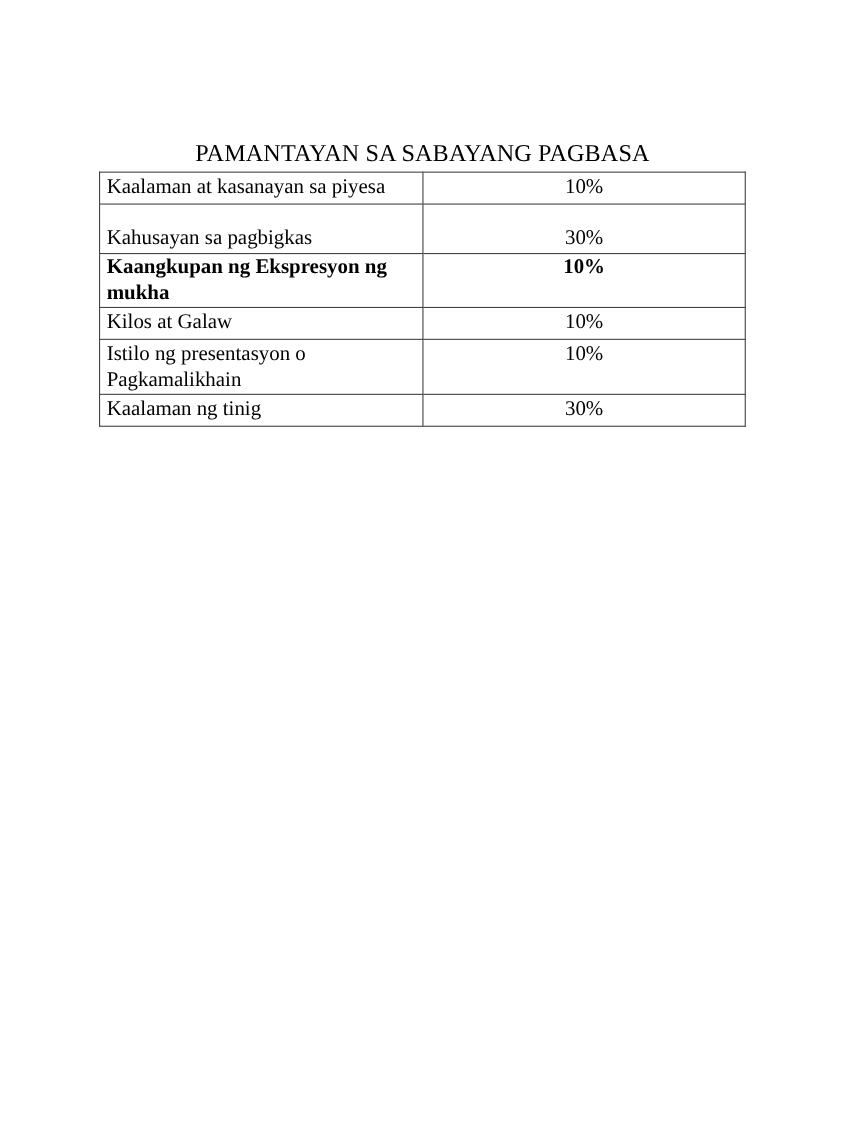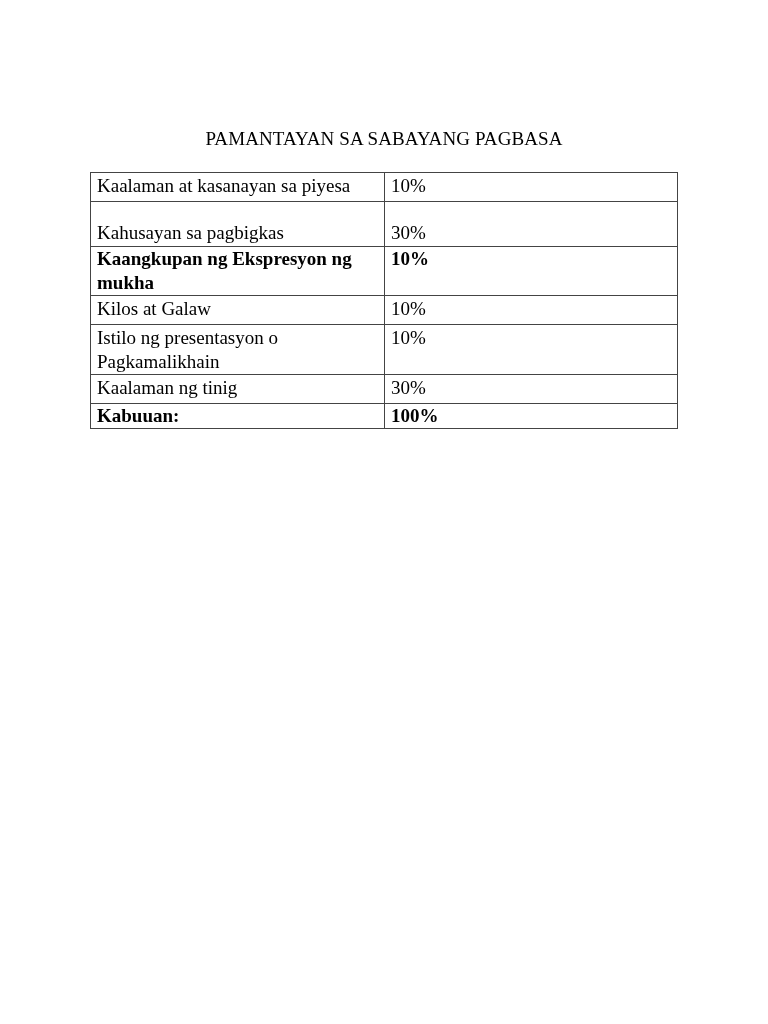--- a/index.html
+++ b/index.html
@@ -14,42 +14,43 @@
       overflow: hidden;
       font-family: "Liberation Serif", "DejaVu Serif", serif;
       color: #000000;
     }
     .title {
       position: absolute;
       left: 0;
       top: 127px;
       width: 768px;
       text-align: center;
-      font-size: 19px;
+      font-size: 22px;
       line-height: 24px;
       letter-spacing: 0.1px;
     }
     table.rubric {
       position: absolute;
       left: 90px;
-      top: 172px;
+      top: 156px;
       width: 588px;
       border-collapse: collapse;
       font-size: 19px;
     }
     table.rubric td {
       border: 1.3px solid #444444;
       padding: 0 6px;
       vertical-align: top;
       line-height: 24px;
     }
     table.rubric td.criterion {
       width: 281px;
     }
     table.rubric td.weight {
+      text-align: center;
     }
     tr.r1 td { height: 27px; padding-top: 1px; }
     tr.r2 td { height: 25px; padding-top: 19px; }
     tr.r3 td { height: 46px; font-weight: bold; }
     tr.r4 td { height: 27px; padding-top: 1px; margin-top: 18px; }
     tr.r5 td { height: 47px; padding-top: 1px; margin-top: 15px; }
     tr.r6 td { height: 27px; padding-top: 1px; }
     tr.total td { height: 24px; font-weight: bold; }
   </style>
 </head>
@@ -76,18 +77,14 @@
       <td class="weight">10%</td>
     </tr>
     <tr class="r5">
       <td class="criterion">Istilo ng presentasyon o Pagkamalikhain</td>
       <td class="weight">10%</td>
     </tr>
     <tr class="r6">
       <td class="criterion">Kaalaman ng tinig</td>
       <td class="weight">30%</td>
     </tr>
-    <tr class="total">
-      <td class="criterion">Kabuuan:</td>
-      <td class="weight">100%</td>
-    </tr>
   </tbody>
 </table>
 
 </body></html>

